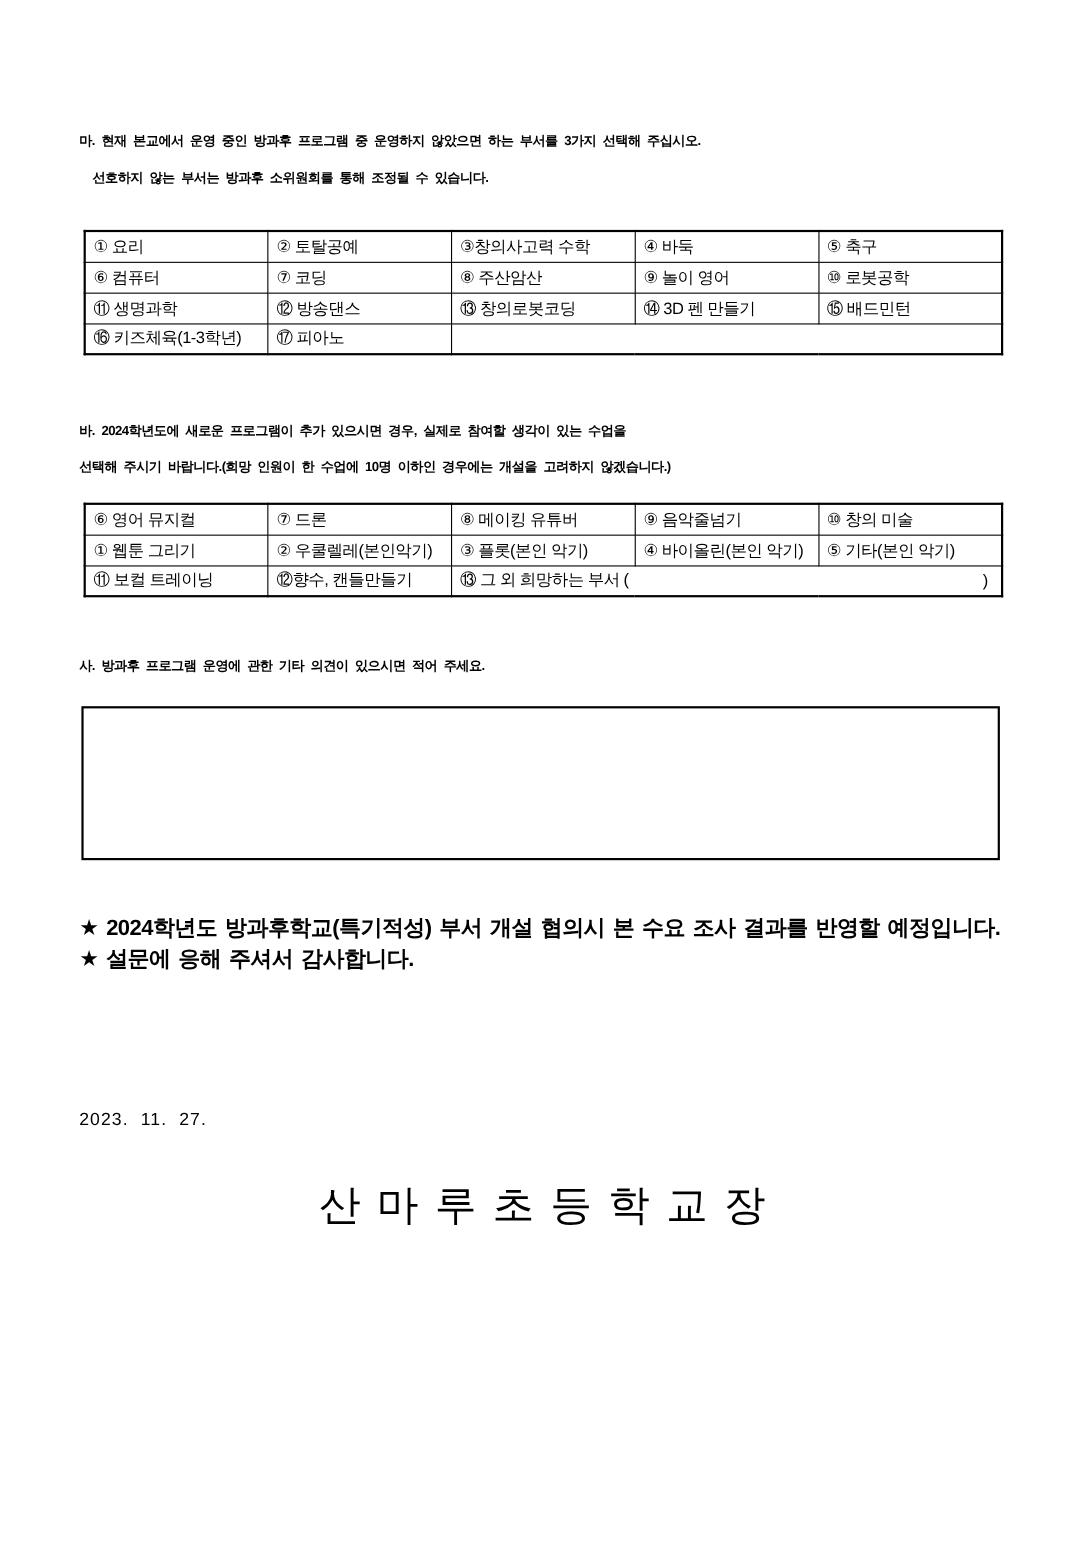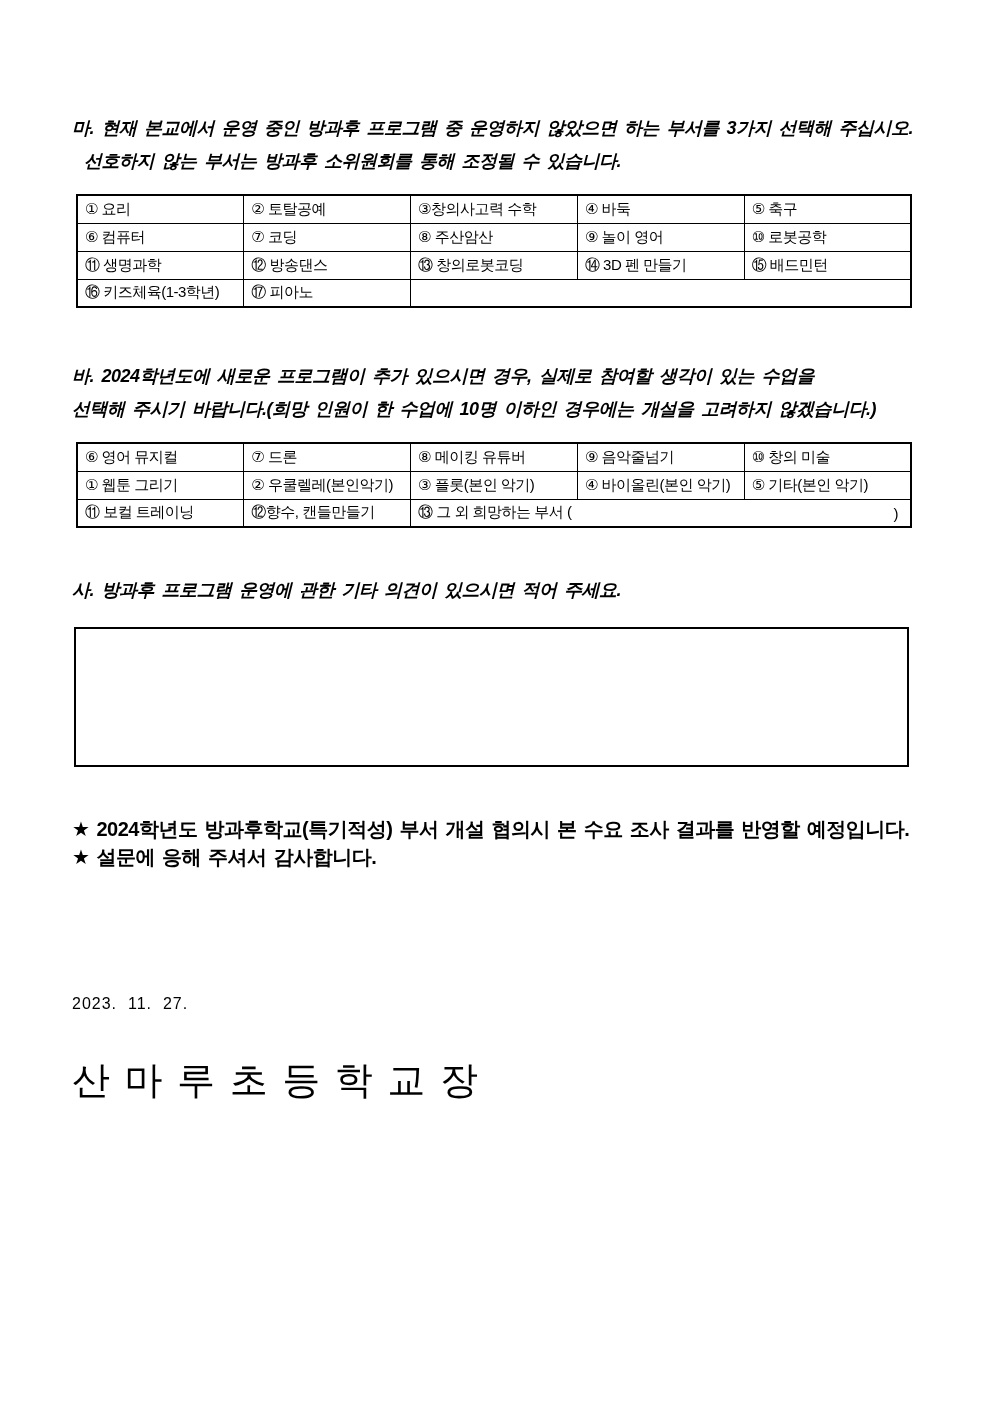--- a/index.html
+++ b/index.html
@@ -9,21 +9,21 @@
     font-family: "Liberation Sans", "DejaVu Sans", sans-serif;
     color: #000000;
     overflow: hidden;
     position: relative;
   }
   .page {
     width: 992px; height: 1403px;
     padding: 112px 76px 0 72px;
     background: #ffffff;
   }
-  .q-para { font-weight: bold; font-size: 18px; font-style: italic; }
+  .q-para { font-weight: bold; font-size: 12px; }
   .q-line {
     line-height: 33px;
     white-space: nowrap;
     word-spacing: 3px;
     letter-spacing: -0.5px;
   }
   .q-line.indent { padding-left: 12px; }
 
   table.opt-table {
     border-collapse: collapse;
@@ -35,21 +35,21 @@
   table.opt-table td {
     border: 1px solid #000;
     height: 28px;
     padding: 0 2px 0 7px;
     font-size: 15px;
     letter-spacing: -0.5px;
     vertical-align: middle;
     white-space: nowrap;
     overflow: hidden;
   }
-  .t1 { margin-top: 16px; padding-left: 20px; }
+  .t1 { margin-top: 31px; padding-left: 20px; }
   .q-ba { margin-top: 52px; }
   .t2 { margin-top: 16px; }
   .q-sa { margin-top: 46px; }
 
   .paren-cell { display: flex; justify-content: space-between; align-items: flex-end; padding-right: 10px; }
 
   .comment-box {
     margin-top: 20px;
     margin-left: 2px;
     width: 835px;
@@ -62,21 +62,21 @@
   .note-line { line-height: 28px; white-space: nowrap; letter-spacing: -0.5px; word-spacing: 2px; }
 
   .doc-date {
     margin-top: 124px;
     font-size: 16px;
     letter-spacing: 1px;
     white-space: pre;
   }
   .doc-signature {
     margin-top: 42px;
-    text-align: left;
+    text-align: center;
     font-size: 38px;
     letter-spacing: 2px;
     white-space: pre;
   }
 </style>
 </head>
 <body>
 
 <div class="page">
 

